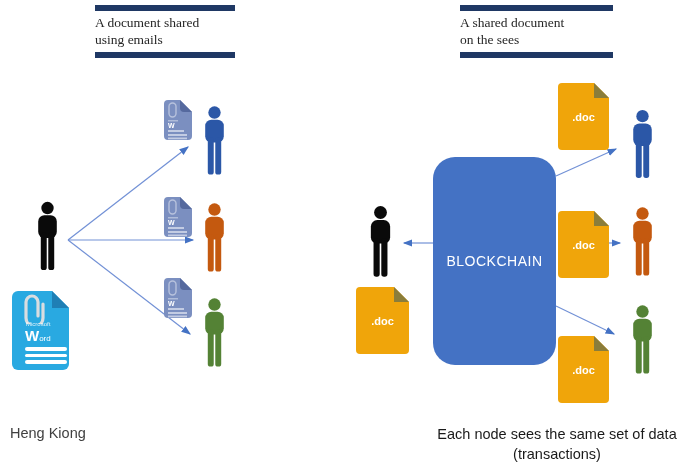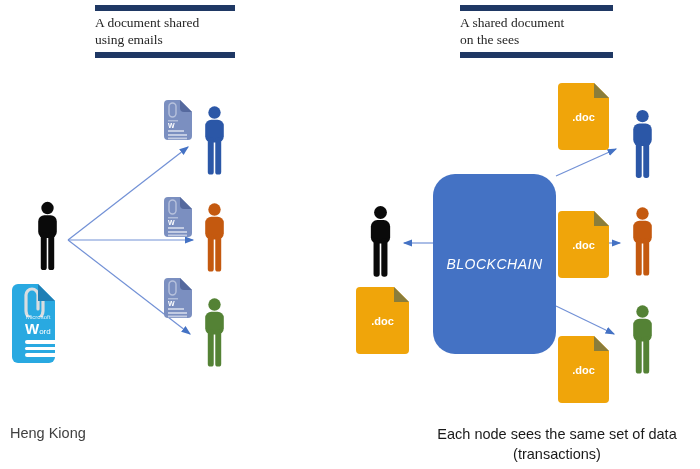--- a/index.html
+++ b/index.html
@@ -13,38 +13,38 @@
   .title-text{font-size:13.5px;line-height:17px;padding:3px 0 4px;color:var(--text-dark,#262626);}
   #title-left{left:95px;top:5px;width:140px;}
   #title-right{left:460px;top:5px;width:153px;}
   
   .overlay{position:absolute;left:0;top:0;z-index:1;pointer-events:none;}
   .overlay line{stroke:var(--arrow,#7291D6);stroke-width:1.2;}
   
   .person{position:absolute;z-index:2;}
   
   .network-box{
-    position:absolute;left:433px;top:174px;width:123px;height:180px;border-radius:22px;
+    position:absolute;left:433px;top:157px;width:123px;height:208px;border-radius:22px;
     background:var(--network-box,#4472C4);display:flex;flex-direction:column;
-    align-items:center;justify-content:center;z-index:2;font-style:italic;
+    align-items:center;justify-content:center;z-index:2;
   }
   .network-box div{color:var(--network-text,#FFFFFF);font-size:14px;line-height:29px;letter-spacing:.5px;}
   
   .ydoc{
     position:absolute;width:51px;height:67px;border-radius:4px;z-index:2;
     background:var(--doc-yellow,#F0A50A);display:flex;align-items:center;justify-content:center;
   }
   .ydoc::before{content:'';position:absolute;top:0;right:0;width:0;height:0;
     border-top:15px solid #fff;border-left:15px solid transparent;}
   .ydoc::after{content:'';position:absolute;top:0;right:0;width:0;height:0;
     border-bottom:15px solid var(--doc-fold,#8A7D3B);border-right:15px solid transparent;}
   .ydoc span{color:var(--doc-text,#FFFFFF);font-size:11px;font-weight:bold;}
   
   .word-doc{
-    position:absolute;left:12px;top:284px;width:43px;height:79px;border-radius:6px;
+    position:absolute;left:12px;top:291px;width:57px;height:79px;border-radius:6px;
     background:var(--word-blue,#29A9E1);z-index:3;
   }
   .word-doc::before{content:'';position:absolute;top:0;right:0;width:0;height:0;
     border-top:17px solid #fff;border-left:17px solid transparent;}
   .word-doc::after{content:'';position:absolute;top:0;right:0;width:0;height:0;
     border-bottom:17px solid var(--word-fold,#1F7FB5);border-right:17px solid transparent;}
   .wd-clip{position:absolute;left:7px;top:3px;}
   .wd-brand{position:absolute;left:14px;top:30px;font-size:6px;color:rgba(255,255,255,.85);}
   .wd-word{position:absolute;left:13px;top:36px;color:#fff;}
   .wd-word .big{font-size:15px;font-weight:bold;}

